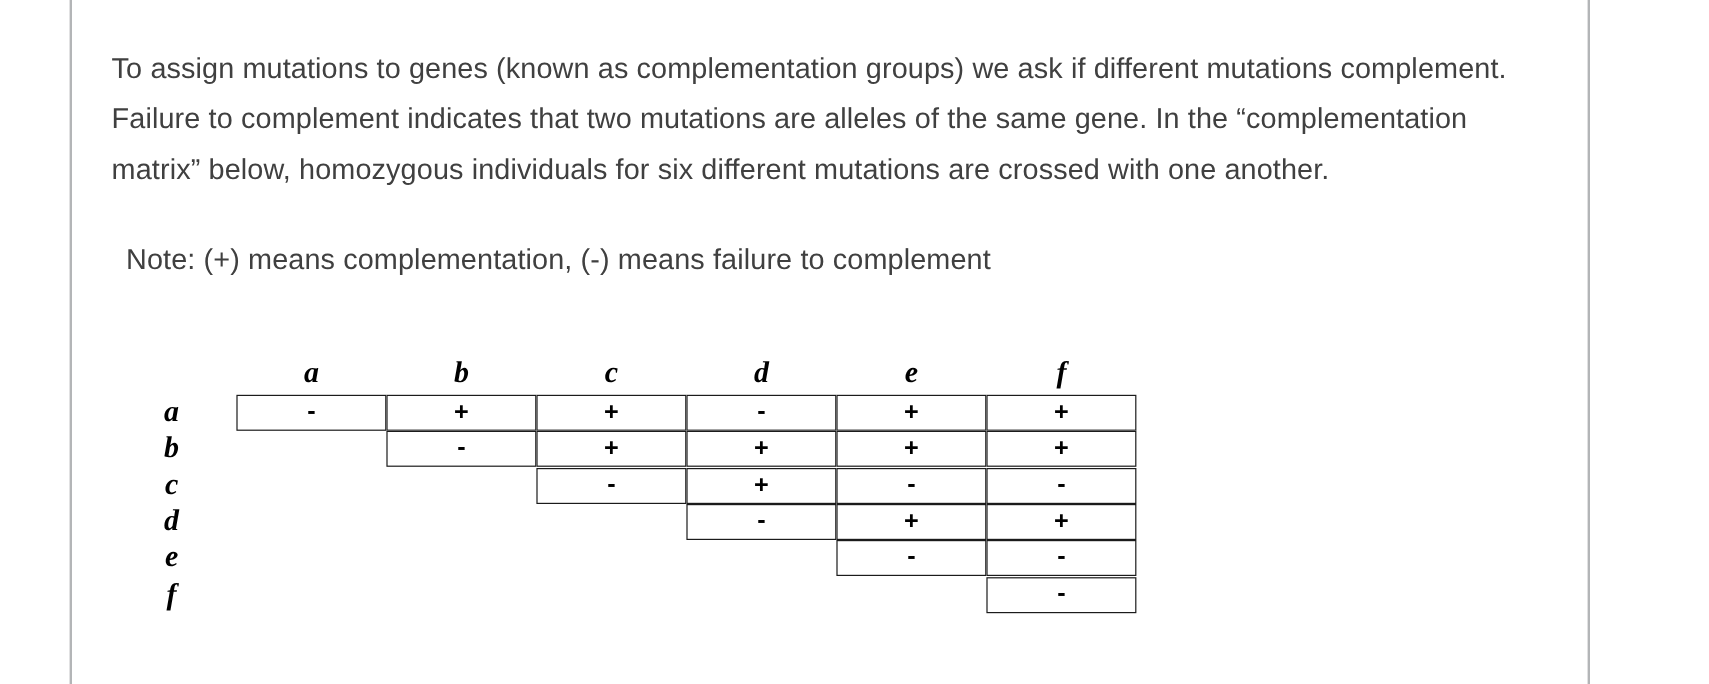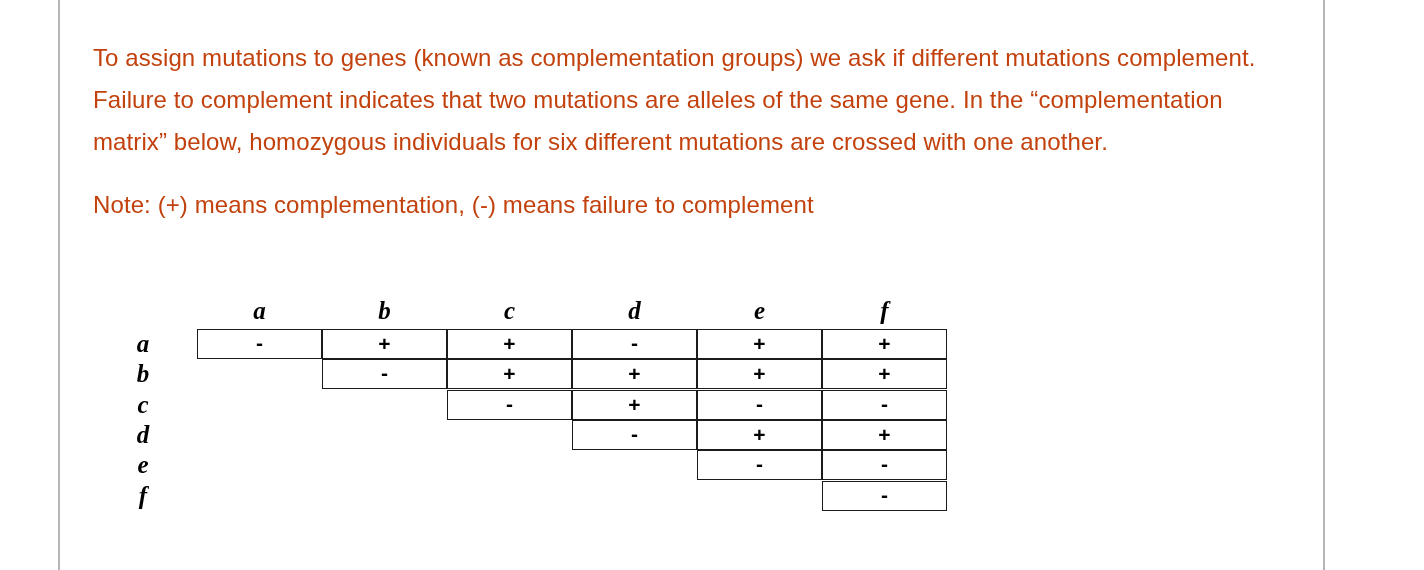--- a/index.html
+++ b/index.html
@@ -28,34 +28,34 @@
 
   
   .content {
     position: absolute;
     left: 93px;
     top: 0;
     width: 1200px;
   }
 
   .para {
-    color: #c2410c;
+    color: #404040;
     font-size: 24px;
     line-height: 42px;
     font-family: "Liberation Sans", sans-serif;
     font-weight: 400;
     letter-spacing: 0.1px;
   }
   .para-intro {
     margin: 0;
     padding-top: 37px;
     width: 1185px;
   }
   .para-note {
-    margin: 0;
+    margin: 12px;
     padding-top: 21px;
   }
 
   
   .matrix-wrap {
     position: absolute;
     left: 110px;
     top: 296px;
     width: 860px;
     height: 226px;

